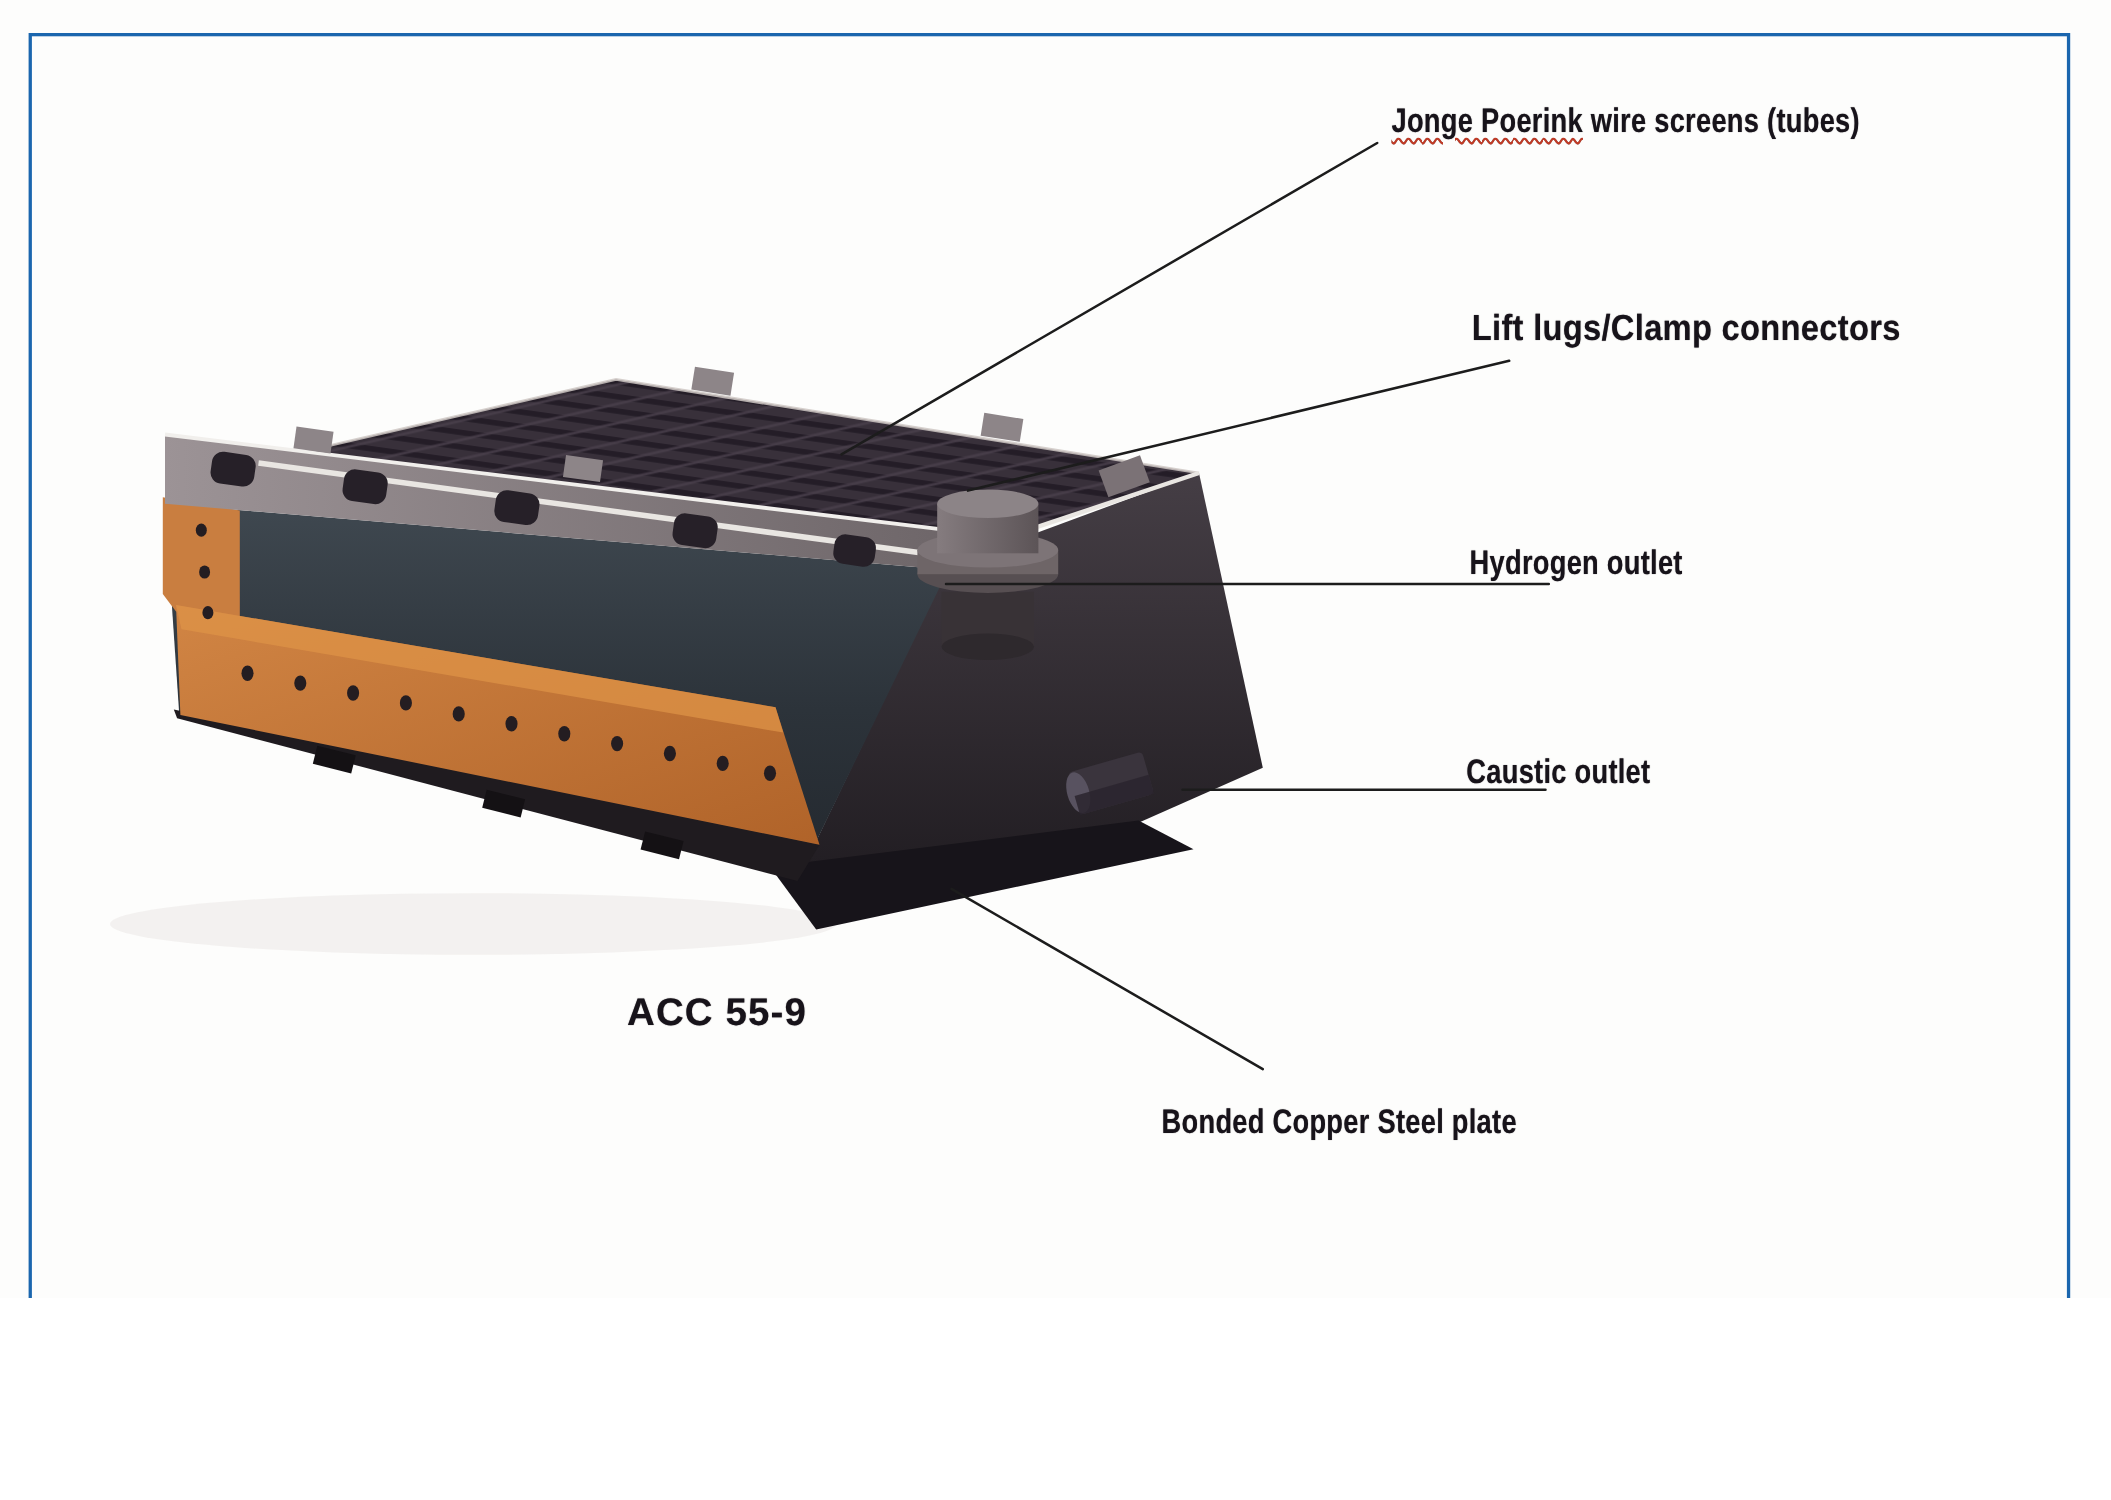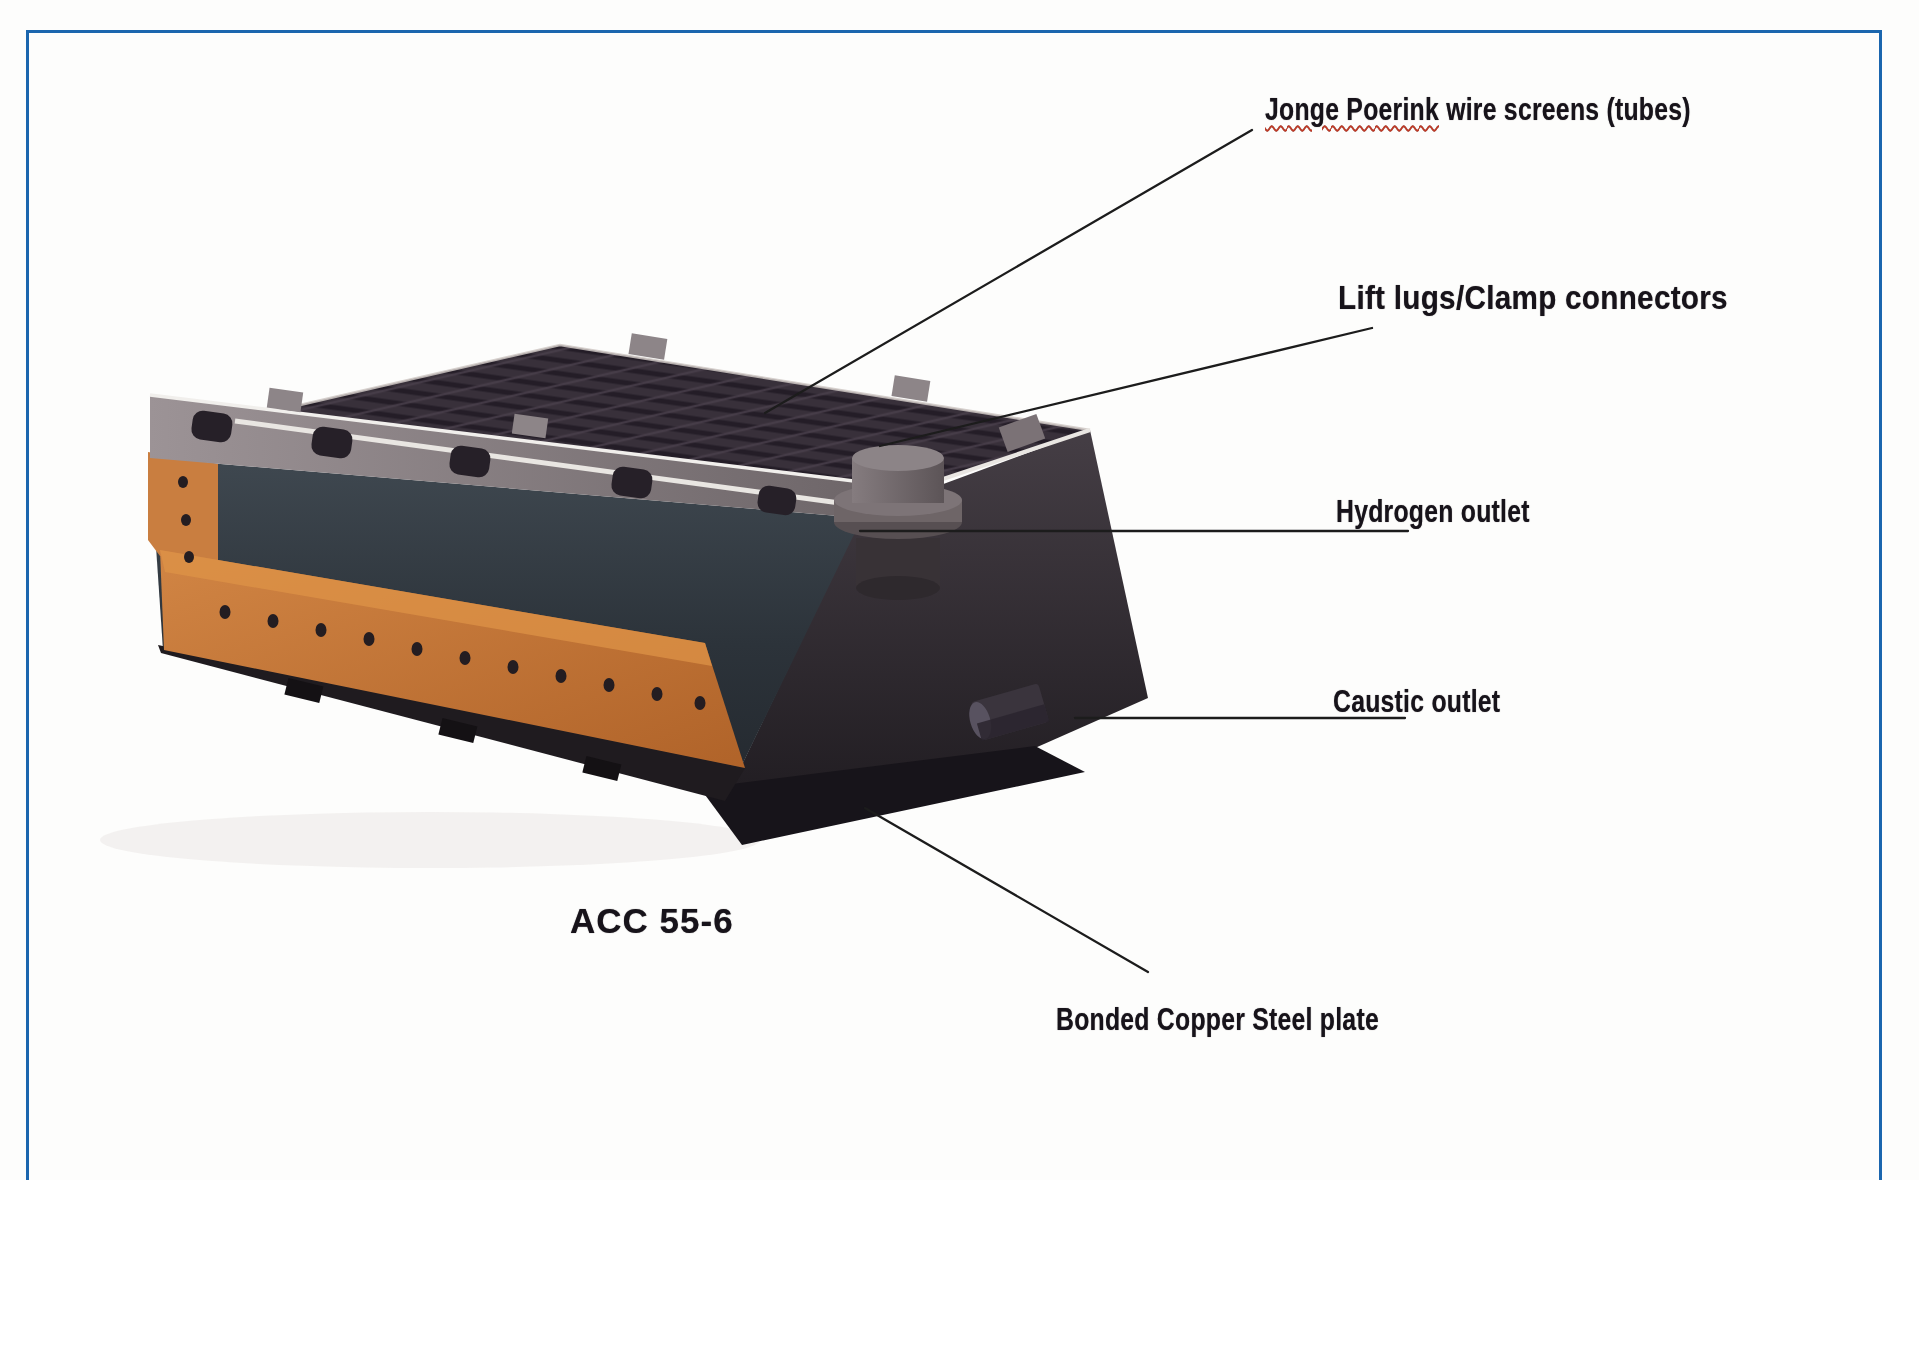--- a/index.html
+++ b/index.html
@@ -177,16 +177,16 @@
   </div>
 
   <div class="callout-label big" style="left:1338px; top:279px;">Lift lugs/Clamp connectors</div>
 
   <div class="callout-label" style="left:1336px; top:494px;">Hydrogen outlet</div>
 
   <div class="callout-label" style="left:1333px; top:684px;">Caustic outlet</div>
 
   <div class="callout-label" style="left:1056px; top:1002px;">Bonded Copper Steel plate</div>
 
-  <div class="model-label">ACC 55-6</div>
+  <div class="model-label">ACC 55-9</div>
 
 
 </div>
 
 </body></html>

